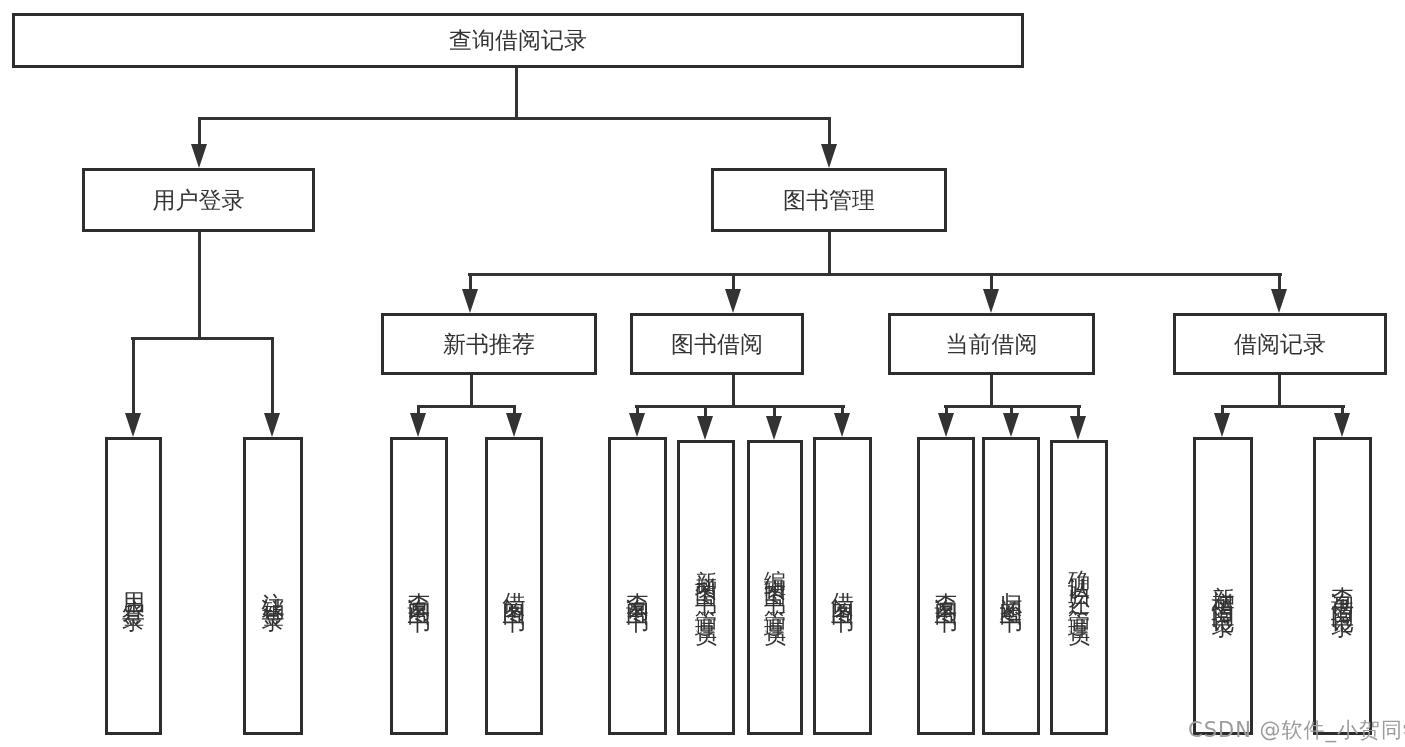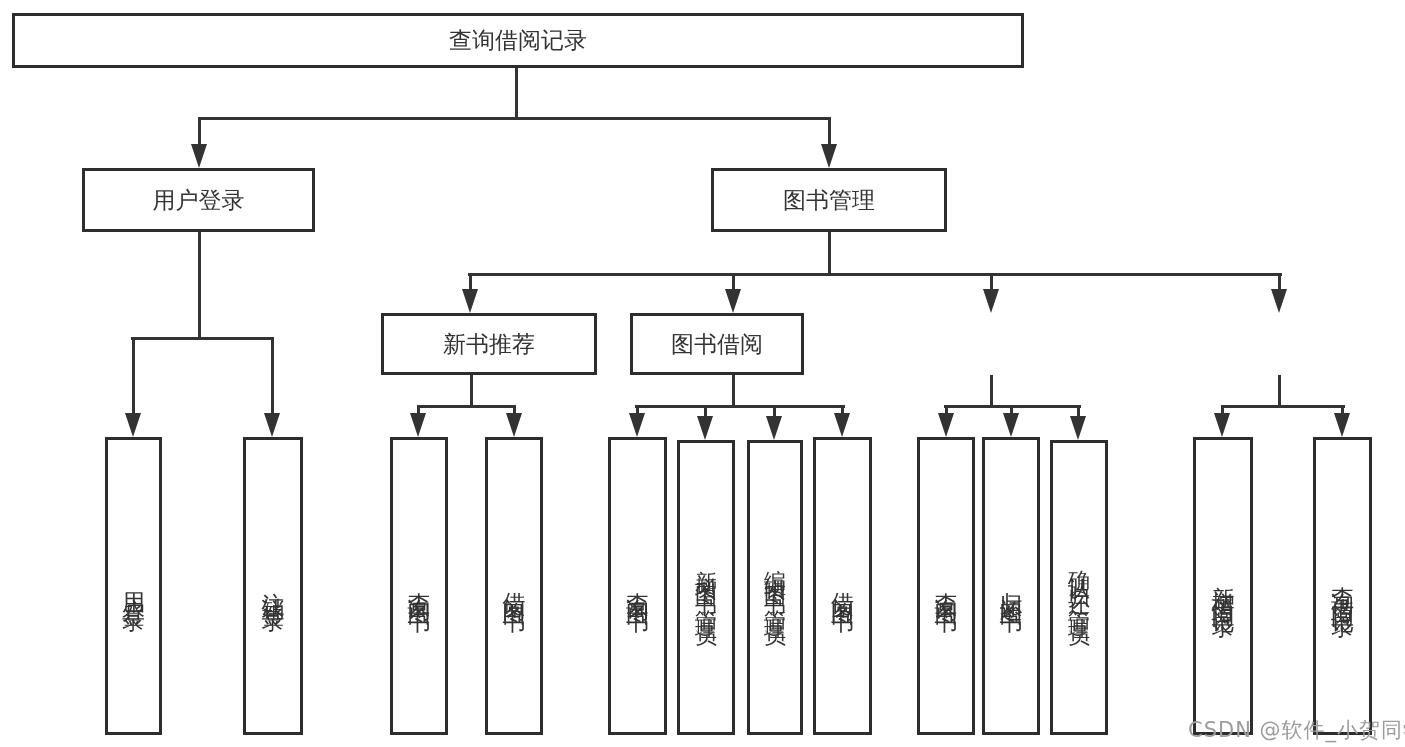--- a/index.html
+++ b/index.html
@@ -77,20 +77,26 @@
   <div class="ah" style="left:983px;top:289px"></div>
   <div class="vl" style="left:1278px;top:273px;height:16px"></div>
   <div class="ah" style="left:1271px;top:289px"></div>
 
   <div class="node" style="left:381px;top:313px;width:216px;height:62px">
     <span>新书推荐</span>
   </div>
   <div class="node" style="left:630px;top:313px;width:174px;height:62px">
     <span>图书借阅</span>
   </div>
+  <div class="node" style="left:888px;top:313px;width:207px;height:62px">
+    <span>当前借阅</span>
+  </div>
+  <div class="node" style="left:1173px;top:313px;width:214px;height:62px">
+    <span>借阅记录</span>
+  </div>
 
   <div class="vl" style="left:470px;top:375px;height:30px"></div>
   <div class="hl" style="left:417px;top:405px;width:99px"></div>
   <div class="vl" style="left:417px;top:405px;height:8px"></div>
   <div class="ah" style="left:410px;top:413px"></div>
   <div class="vl" style="left:513px;top:405px;height:8px"></div>
   <div class="ah" style="left:506px;top:413px"></div>
 
   <div class="vl" style="left:732px;top:375px;height:30px"></div>
   <div class="hl" style="left:635px;top:405px;width:210px"></div>

